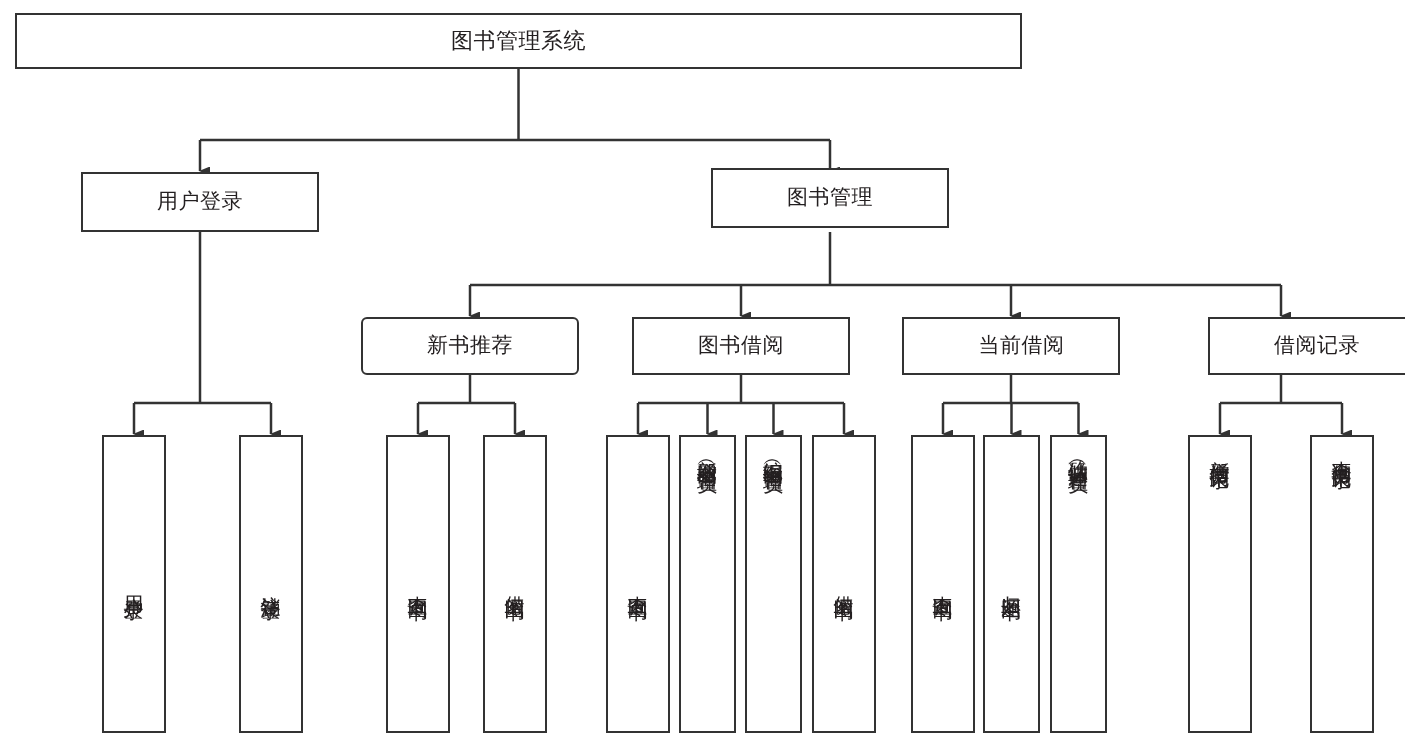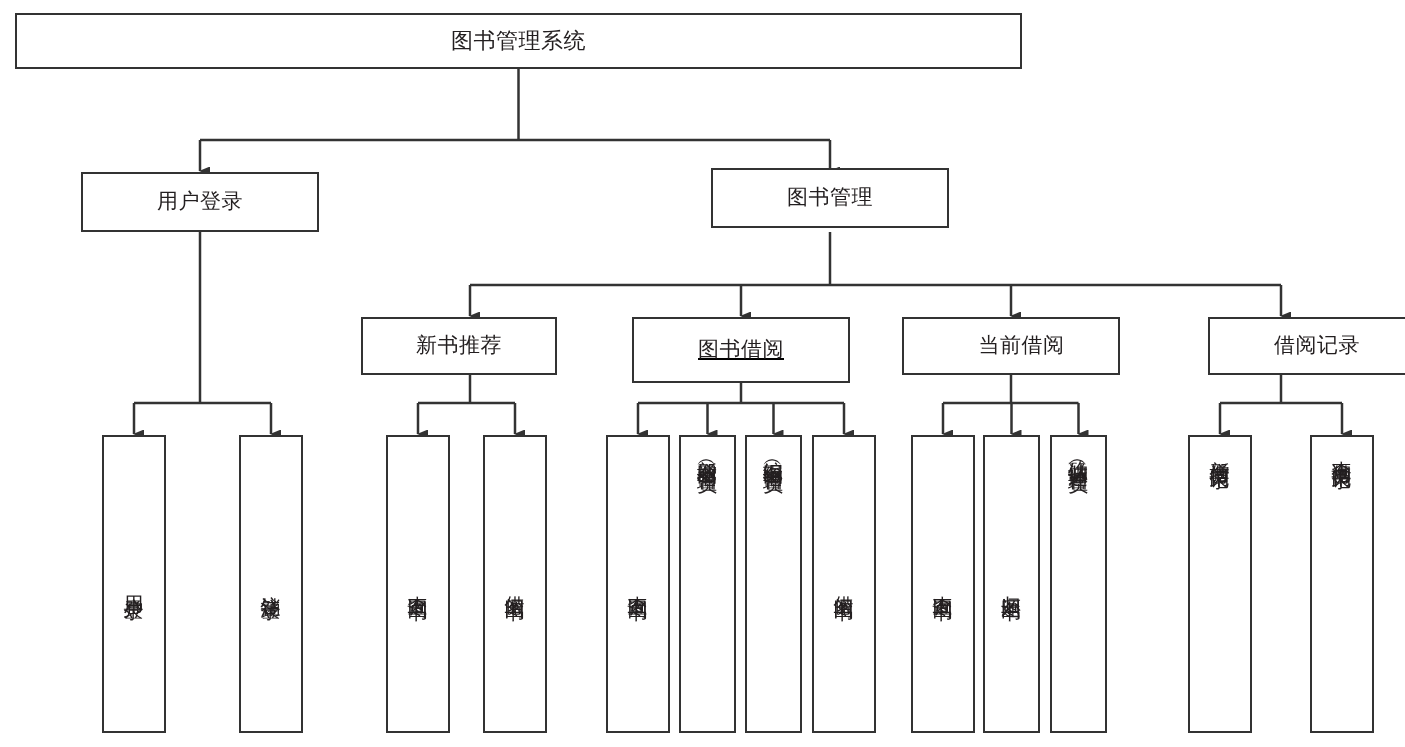--- a/index.html
+++ b/index.html
@@ -140,26 +140,26 @@
       <div class="node-box" style="left: 81px; top: 172px; width: 238px; height: 60px;">
         <div class="leaf-inner">
           <span class="node-label-h">用户登录</span>
         </div>
       </div>
       <div class="node-box" style="left: 711px; top: 168px; width: 238px; height: 60px;">
         <div class="leaf-inner">
           <span class="node-label-h">图书管理</span>
         </div>
       </div>
-      <div class="node-box" style="left: 361px; top: 317px; width: 196px; height: 58px;">
+      <div class="node-box" style="left: 361px; top: 317px; width: 218px; height: 58px; border-radius: 6px;">
         <div class="leaf-inner">
           <span class="node-label-h">新书推荐</span>
         </div>
       </div>
-      <div class="node-box" style="left: 632px; top: 317px; width: 218px; height: 66px; text-decoration: underline;">
+      <div class="node-box" style="left: 632px; top: 317px; width: 218px; height: 58px;">
         <div class="leaf-inner">
           <span class="node-label-h">图书借阅</span>
         </div>
       </div>
       <div class="node-box" style="left: 902px; top: 317px; width: 218px; height: 58px; padding-left: 21px;">
         <div class="leaf-inner">
           <span class="node-label-h">当前借阅</span>
         </div>
       </div>
       <div class="node-box" style="left: 1208px; top: 317px; width: 218px; height: 58px;">

